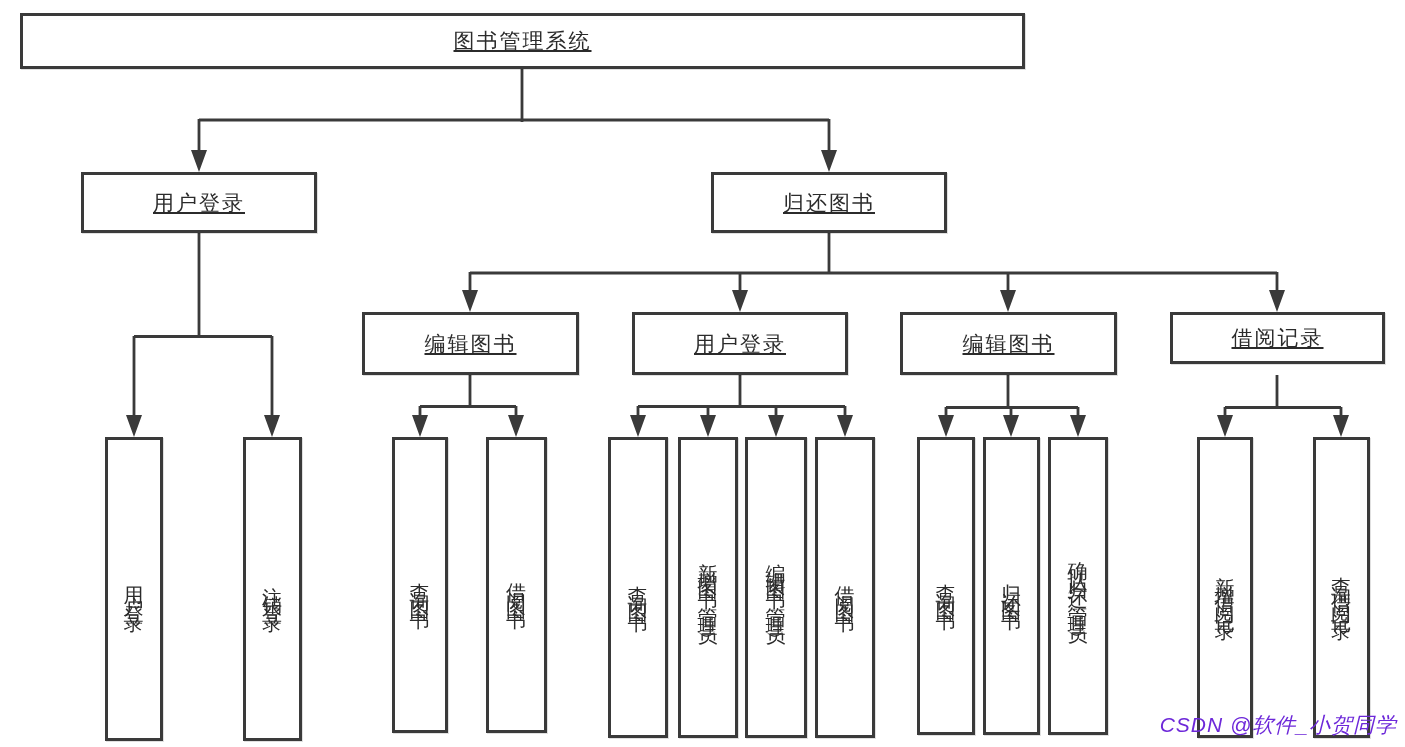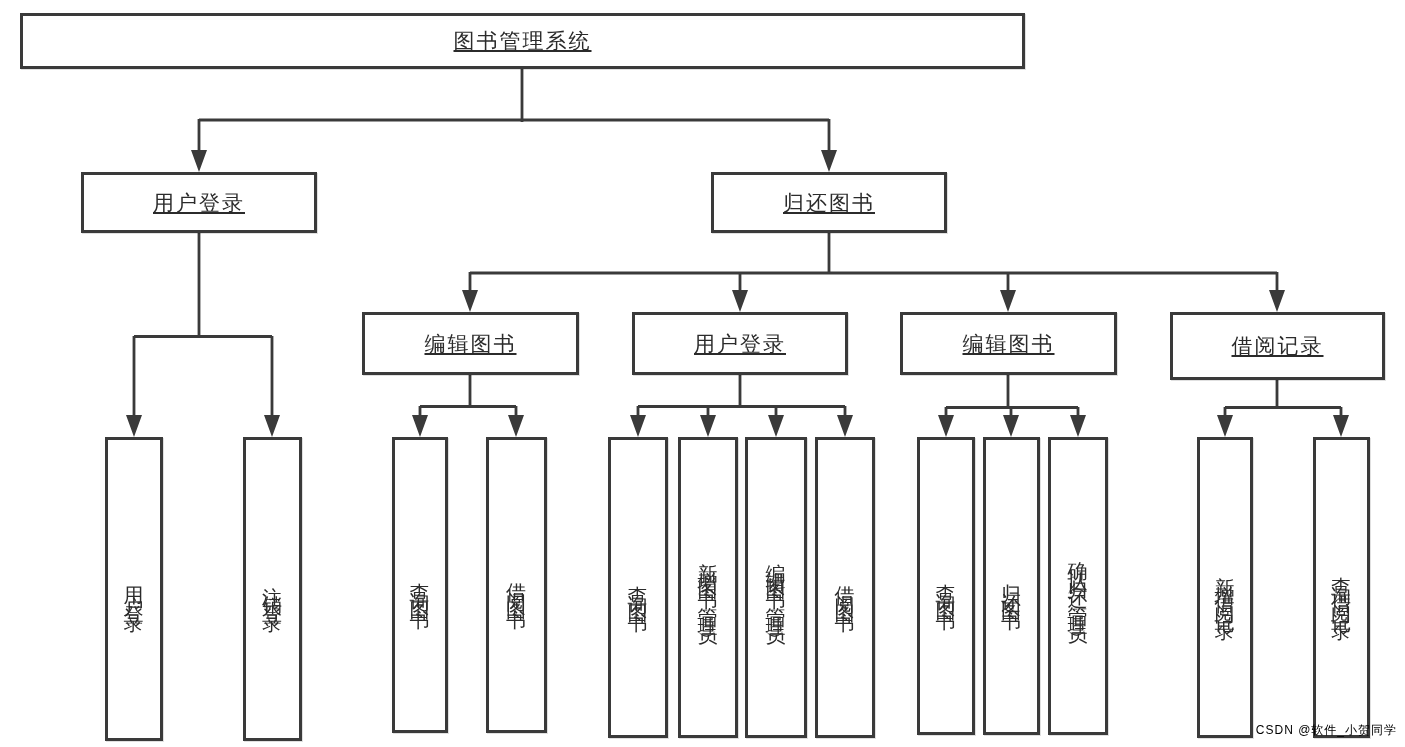--- a/index.html
+++ b/index.html
@@ -40,24 +40,25 @@
   .node.v {
     writing-mode: vertical-rl;
     font-size: 20px;
     letter-spacing: 9px;
     line-height: 1;
   }
   .watermark {
     position: absolute;
     right: 8px;
     bottom: 8px;
-    font-size: 12px;
-    color: #000000;
+    font-size: 21px;
+    color: #6d28d9;
     letter-spacing: 1px;
     white-space: nowrap;
+    font-style: italic;
   }
 </style>
 </head>
 <body>
 
 <div class="stage">
 
   <svg class="connectors" width="1405" height="747" viewBox="0 0 1405 747">
 
     <path fill="none" stroke="#3a3a3a" stroke-width="2.8" d="M522 69 V122
@@ -116,21 +117,21 @@
   </svg>
 
   <div class="node h" style="left:20px; top:13px; width:1005px; height:56px">图书管理系统</div>
 
   <div class="node h" style="left:81px; top:172px; width:236px; height:61px">用户登录</div>
   <div class="node h" style="left:711px; top:172px; width:236px; height:61px">归还图书</div>
 
   <div class="node h" style="left:362px; top:312px; width:217px; height:63px">编辑图书</div>
   <div class="node h" style="left:632px; top:312px; width:216px; height:63px">用户登录</div>
   <div class="node h" style="left:900px; top:312px; width:217px; height:63px">编辑图书</div>
-  <div class="node h" style="left:1170px; top:312px; width:215px; height:68px">借阅记录</div>
+  <div class="node h" style="left:1170px; top:312px; width:215px; height:52px">借阅记录</div>
 
   <div class="node v" style="left:105px; top:437px; width:58px; height:304px">用户登录</div>
   <div class="node v" style="left:243px; top:437px; width:59px; height:304px">注销登录</div>
 
   <div class="node v" style="left:392px; top:437px; width:56px; height:296px">查询图书</div>
   <div class="node v" style="left:486px; top:437px; width:61px; height:296px">借阅图书</div>
 
   <div class="node v" style="left:608px; top:437px; width:60px; height:301px">查询图书</div>
   <div class="node v" style="left:678px; top:437px; width:60px; height:301px">新增图书（管理员）</div>
   <div class="node v" style="left:745px; top:437px; width:62px; height:301px">编辑图书（管理员）</div>

